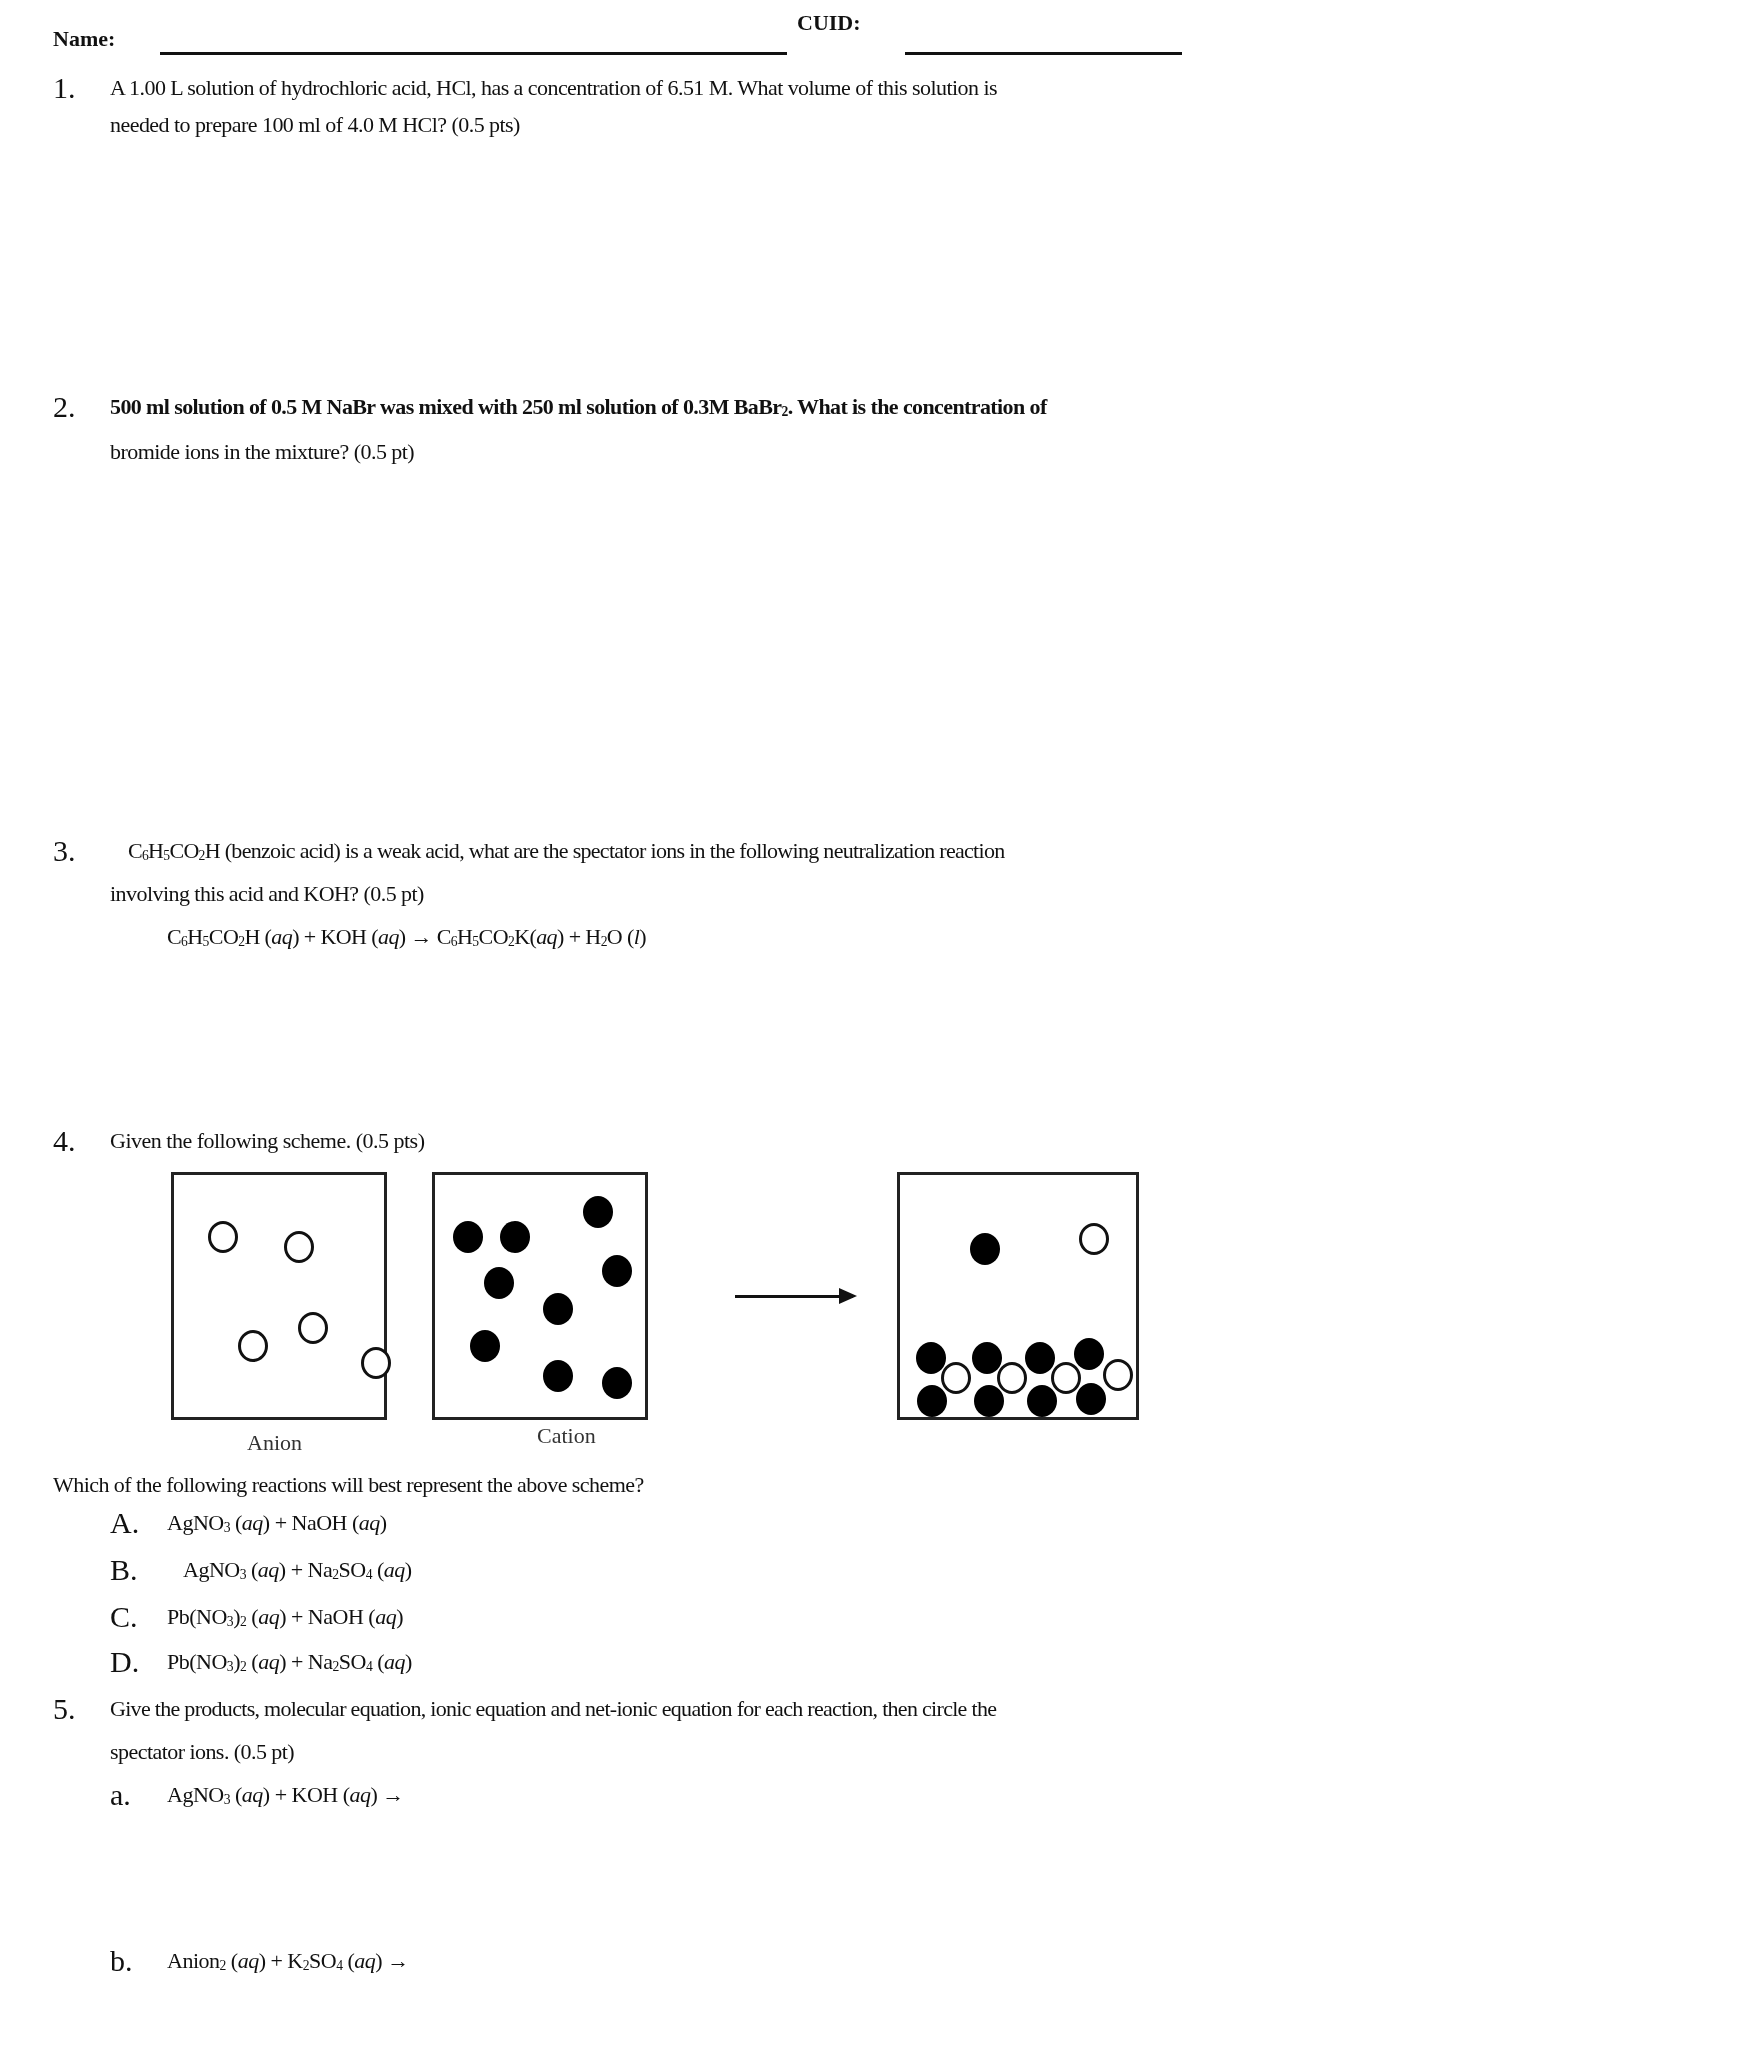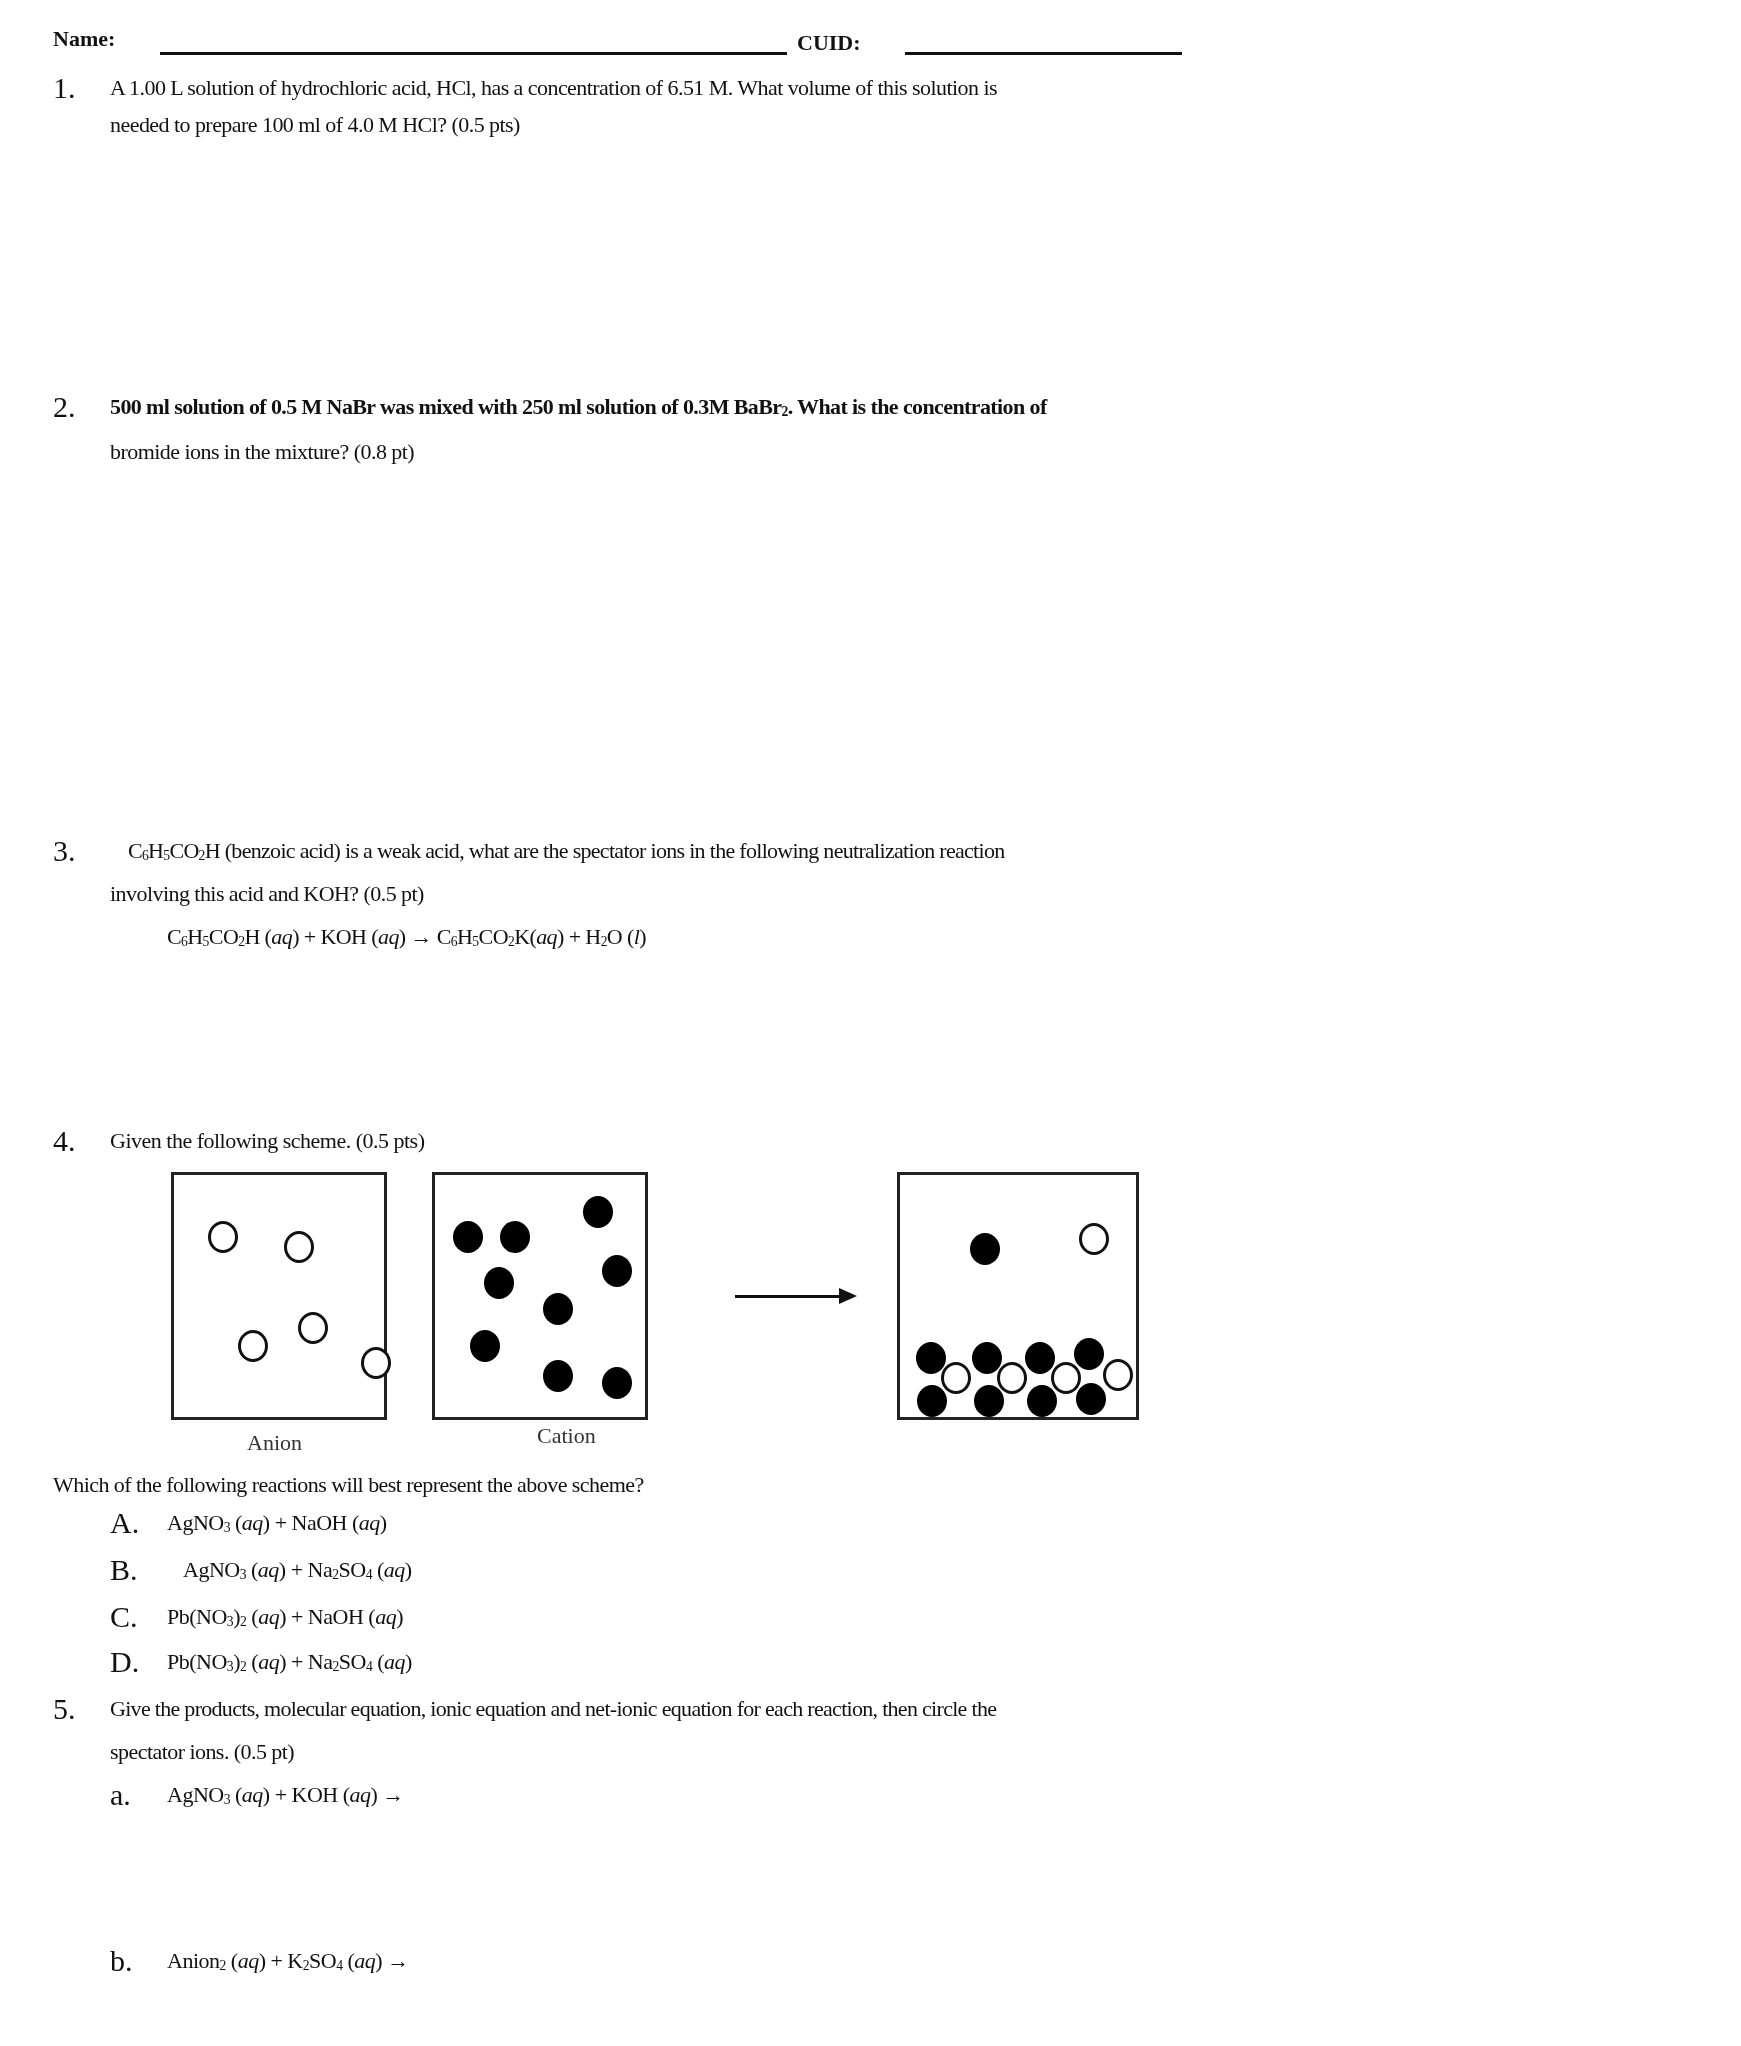--- a/index.html
+++ b/index.html
@@ -32,32 +32,32 @@
     .arrow::after {
       content: ""; position: absolute; right: -4px; top: -7px;
       border-left: 18px solid #111; border-top: 8px solid transparent; border-bottom: 8px solid transparent;
     }
   </style>
 </head>
 <body>
 
 <div class="ln bold" style="left:53px; top:24px;">Name:</div>
 <div class="blank" style="left:160px; top:52px; width:627px;"></div>
-<div class="ln bold" style="left:797px; top:28px;">CUID:</div>
+<div class="ln bold" style="left:797px; top:8px;">CUID:</div>
 <div class="blank" style="left:905px; top:52px; width:277px;"></div>
 
 <div class="num" style="left:53px; top:73px;">1.</div>
 <div class="ln" style="left:110px; top:73px; letter-spacing:-0.55px;">A 1.00 L solution of hydrochloric acid, HCl, has a concentration of 6.51 M.  What volume of this solution is</div>
 <div class="ln" style="left:110px; top:110px; letter-spacing:-0.55px;">needed to prepare 100 ml of 4.0 M HCl? (0.5 pts)</div>
 
 <div class="num" style="left:53px; top:392px;">2.</div>
 <div class="ln" style="left:110px; top:392px; letter-spacing:-0.6px;font-weight:bold;">
   <span>500 ml solution of 0.5 M NaBr was mixed with 250 ml solution of 0.3M BaBr</span><sub>2</sub><span>. What is the concentration of</span>
 </div>
-<div class="ln" style="left:110px; top:437px; letter-spacing:-0.55px;">bromide ions in the mixture? (0.8 pt)</div>
+<div class="ln" style="left:110px; top:437px; letter-spacing:-0.55px;">bromide ions in the mixture? (0.5 pt)</div>
 
 <div class="num" style="left:53px; top:836px;">3.</div>
 <div class="ln" style="left:128px; top:836px; letter-spacing:-0.7px;">
   <span>C</span><sub>6</sub><span>H</span><sub>5</sub><span>CO</span><sub>2</sub><span>H</span><span> (benzoic acid) is a weak acid, what are the spectator ions in the following neutralization reaction</span>
 </div>
 <div class="ln" style="left:110px; top:879px; letter-spacing:-0.55px;">involving this acid and KOH? (0.5 pt)</div>
 <div class="ln" style="left:167px; top:922px; letter-spacing:-0.6px;">
   <span>C</span><sub>6</sub><span>H</span><sub>5</sub><span>CO</span><sub>2</sub><span>H </span>(<i>aq</i>)<span> + KOH </span>(<i>aq</i>)<span> → </span><span>C</span><sub>6</sub><span>H</span><sub>5</sub><span>CO</span><sub>2</sub><span>K</span>(<i>aq</i>)<span> + H</span><sub>2</sub><span>O </span>(<i>l</i>)
 </div>
 

